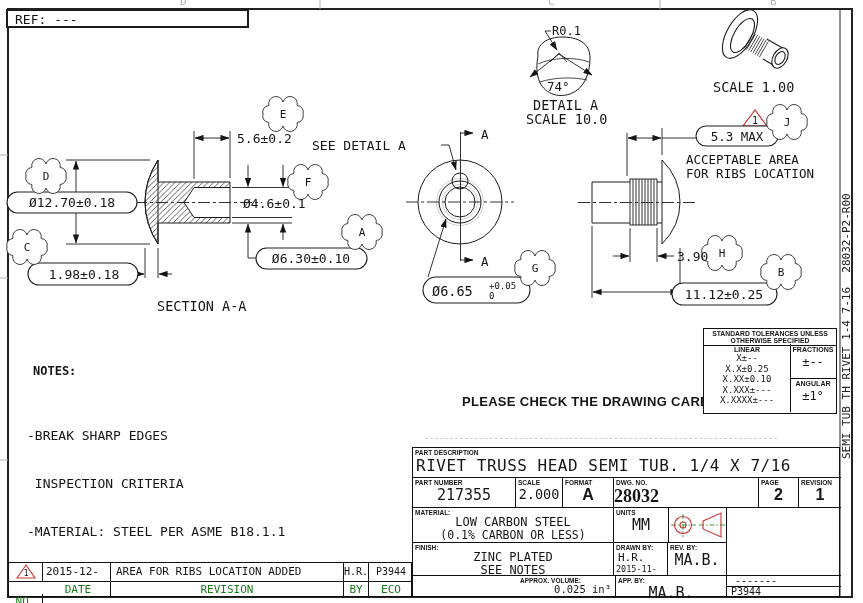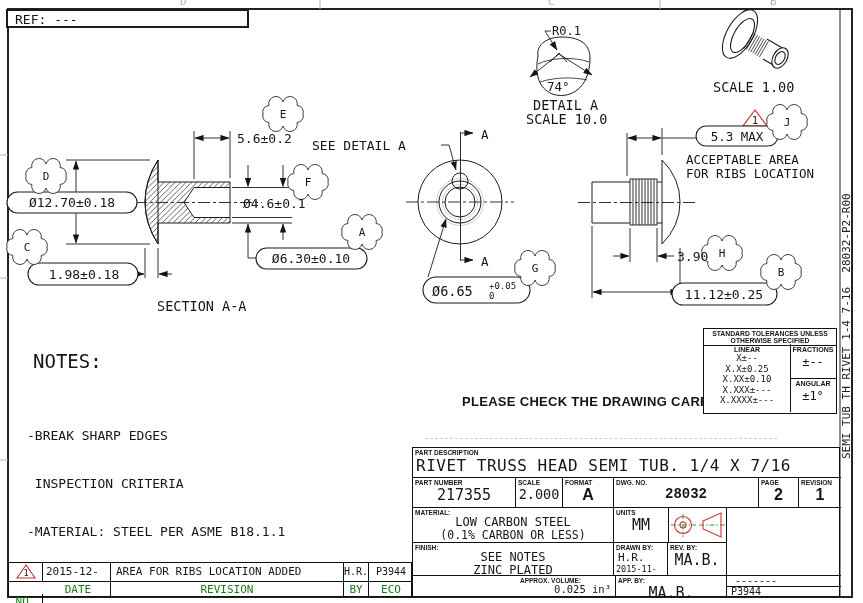--- a/index.html
+++ b/index.html
@@ -5,21 +5,21 @@
   html,body{margin:0;padding:0;background:#fff;}
   .page{position:relative;width:863px;height:603px;background:#fff;overflow:hidden;
         font-family:"DejaVu Sans Mono",monospace;color:#151515;}
   svg{position:absolute;left:0;top:0;}
   svg text{font-family:"DejaVu Sans Mono",monospace;fill:#151515;}
   .zone-letter{position:absolute;top:-5px;color:#b3b3b3;font-size:11px;}
   .ref-box{position:absolute;left:6px;top:9px;width:243px;height:19px;border:2px solid #1c1c1c;
            font-size:13px;padding:1px 4px 0 7px;box-sizing:border-box;background:#fff;}
   .vtext{position:absolute;white-space:nowrap;font-size:11px;color:#222;
          transform:translate(-50%,-50%) rotate(-90deg);}
-  .notes-title{position:absolute;left:33px;top:350px;font-size:19px;}
+  .notes-title{position:absolute;left:33px;top:364px;font-size:12px;font-weight:bold;}
   .notes{position:absolute;left:27px;top:396px;font-size:13px;line-height:16px;white-space:pre;}
   .warning{position:absolute;left:462px;top:394px;font-family:"Liberation Sans",sans-serif;
            font-weight:700;font-size:13px;letter-spacing:.3px;}
   .ghost-line{position:absolute;left:425px;top:438px;width:352px;border-top:1px dashed #cfcfcf;}
   
   .tol{position:absolute;left:703px;top:328px;width:134px;height:86px;border:1.5px solid #111;
        box-sizing:border-box;background:#fff;font-family:"Liberation Sans",sans-serif;}
   .tol-hd{height:15px;border-bottom:1px solid #111;text-align:center;font-weight:700;font-size:6.8px;line-height:7.4px;padding-top:1px;}
   .tol-lin{position:absolute;left:0;top:15px;width:86px;height:68px;border-right:1px solid #111;text-align:center;}
   .tol-lbl{font-weight:700;font-size:7px;padding-top:2px;}
@@ -29,21 +29,21 @@
   .tol-big{font-family:"DejaVu Sans Mono",monospace;font-size:12px;padding-top:2px;}
   
   .tb{position:absolute;left:412px;top:447px;width:428px;height:150px;border:1.5px solid #111;
       box-sizing:border-box;background:#fff;}
   .cell{position:absolute;border-right:1px solid #111;border-bottom:1px solid #111;box-sizing:border-box;overflow:hidden;}
   .lbl{display:block;font-family:"Liberation Sans",sans-serif;font-weight:700;font-size:6.5px;
        padding:1px 0 0 2px;text-align:left;line-height:7px;}
   .v-desc{font-size:16px;letter-spacing:.5px;padding-left:3px;}
   .v-mono{font-size:15px;text-align:center;}
   .v-bold{font-family:"Liberation Sans",sans-serif;font-weight:700;font-size:16px;text-align:center;}
-  .v-dwg{font-family:Liberation Mono, monospace;font-weight:700;font-size:14px;text-align:center;}
+  .v-dwg{font-family:Liberation Serif, serif;font-weight:700;font-size:18px;text-align:left;}
   .v-sm{font-size:12px;text-align:center;line-height:13px;}
   .v-rt{font-size:10.5px;text-align:right;line-height:11px;padding-right:4px;}
   
   .rt{position:absolute;left:8px;top:562px;width:404px;height:35px;border:1.5px solid #111;
       box-sizing:border-box;background:#fff;}
   .rt .cell{font-size:11px;}
   .green{color:#1a7a1a;}
 </style>
 </head>
 <body>
@@ -395,22 +395,22 @@
         <circle cx="14" cy="17" r="3" stroke="#cc3333" fill="none" stroke-width="1.1"></circle>
         <line x1="2" y1="17" x2="27" y2="17" stroke="#2e8b2e" stroke-width="0.9" stroke-dasharray="5 2 1.5 2"></line>
         <line x1="14" y1="6" x2="14" y2="29" stroke="#2e8b2e" stroke-width="0.9" stroke-dasharray="5 2 1.5 2"></line>
         <path d="M34,13 L52,5 L52,29 L34,21 Z" stroke="#cc3333" fill="none" stroke-width="1.1"></path>
         <line x1="30" y1="17" x2="56" y2="17" stroke="#2e8b2e" stroke-width="0.9" stroke-dasharray="5 2 1.5 2"></line>
       </svg>
     </div>
     <div class="cell" style="left:314px;top:60px;width:114px;height:68px;border-right:none;"></div>
     <div class="cell" style="left:0;top:95px;width:201px;height:33px;">
       <span class="lbl">FINISH:</span>
+      <div class="v-sm">ZINC PLATED</div>
       <div class="v-sm">SEE NOTES</div>
-      <div class="v-sm">ZINC PLATED</div>
     </div>
     <div class="cell" style="left:201px;top:95px;width:54px;height:33px;">
       <span class="lbl">DRAWN BY:</span>
       <div style="font-size:11px;padding-left:4px;">H.R.</div>
       <div style="font-size:8.5px;padding-left:2px;">2015-11-09</div>
     </div>
     <div class="cell" style="left:255px;top:95px;width:59px;height:33px;">
       <span class="lbl">REV. BY:</span>
       <div style="font-size:15px;text-align:center;">MA.B.</div>
     </div>

